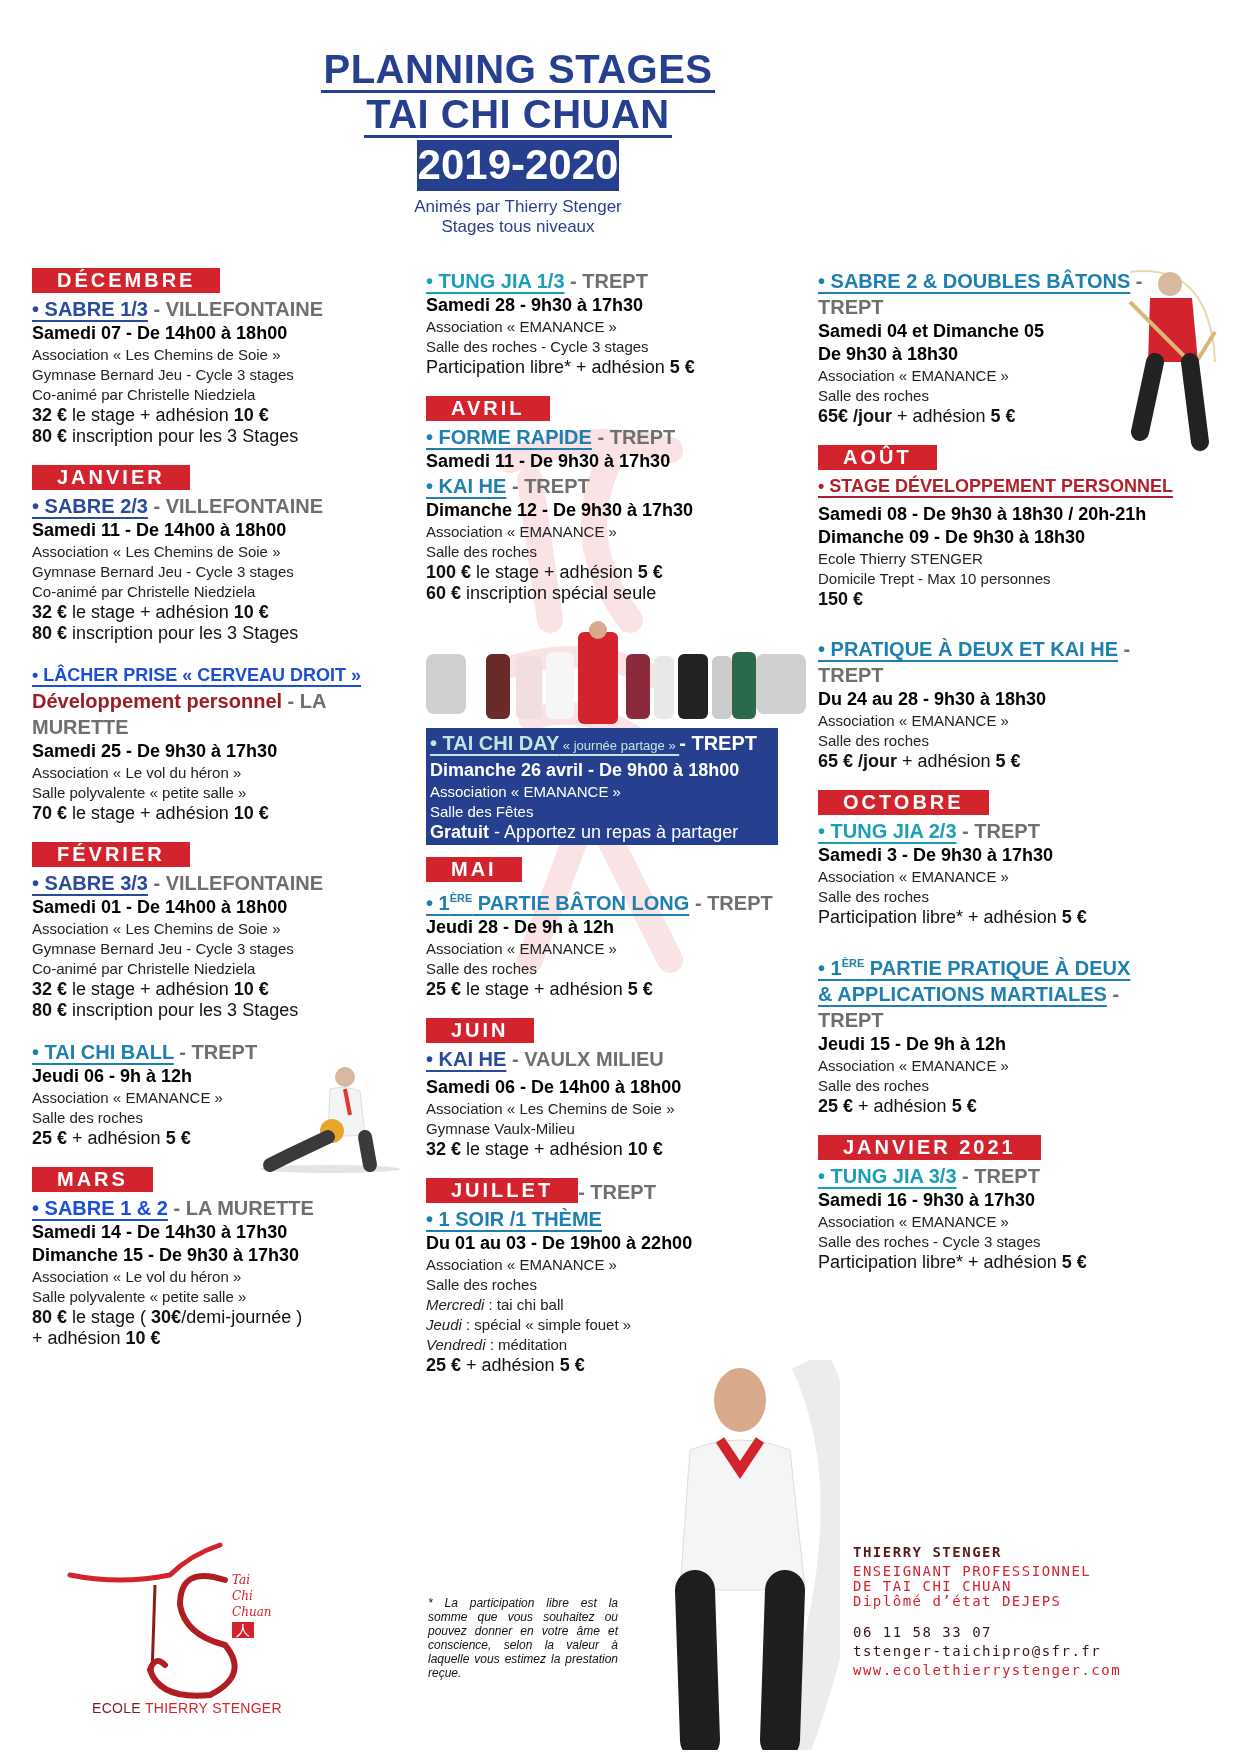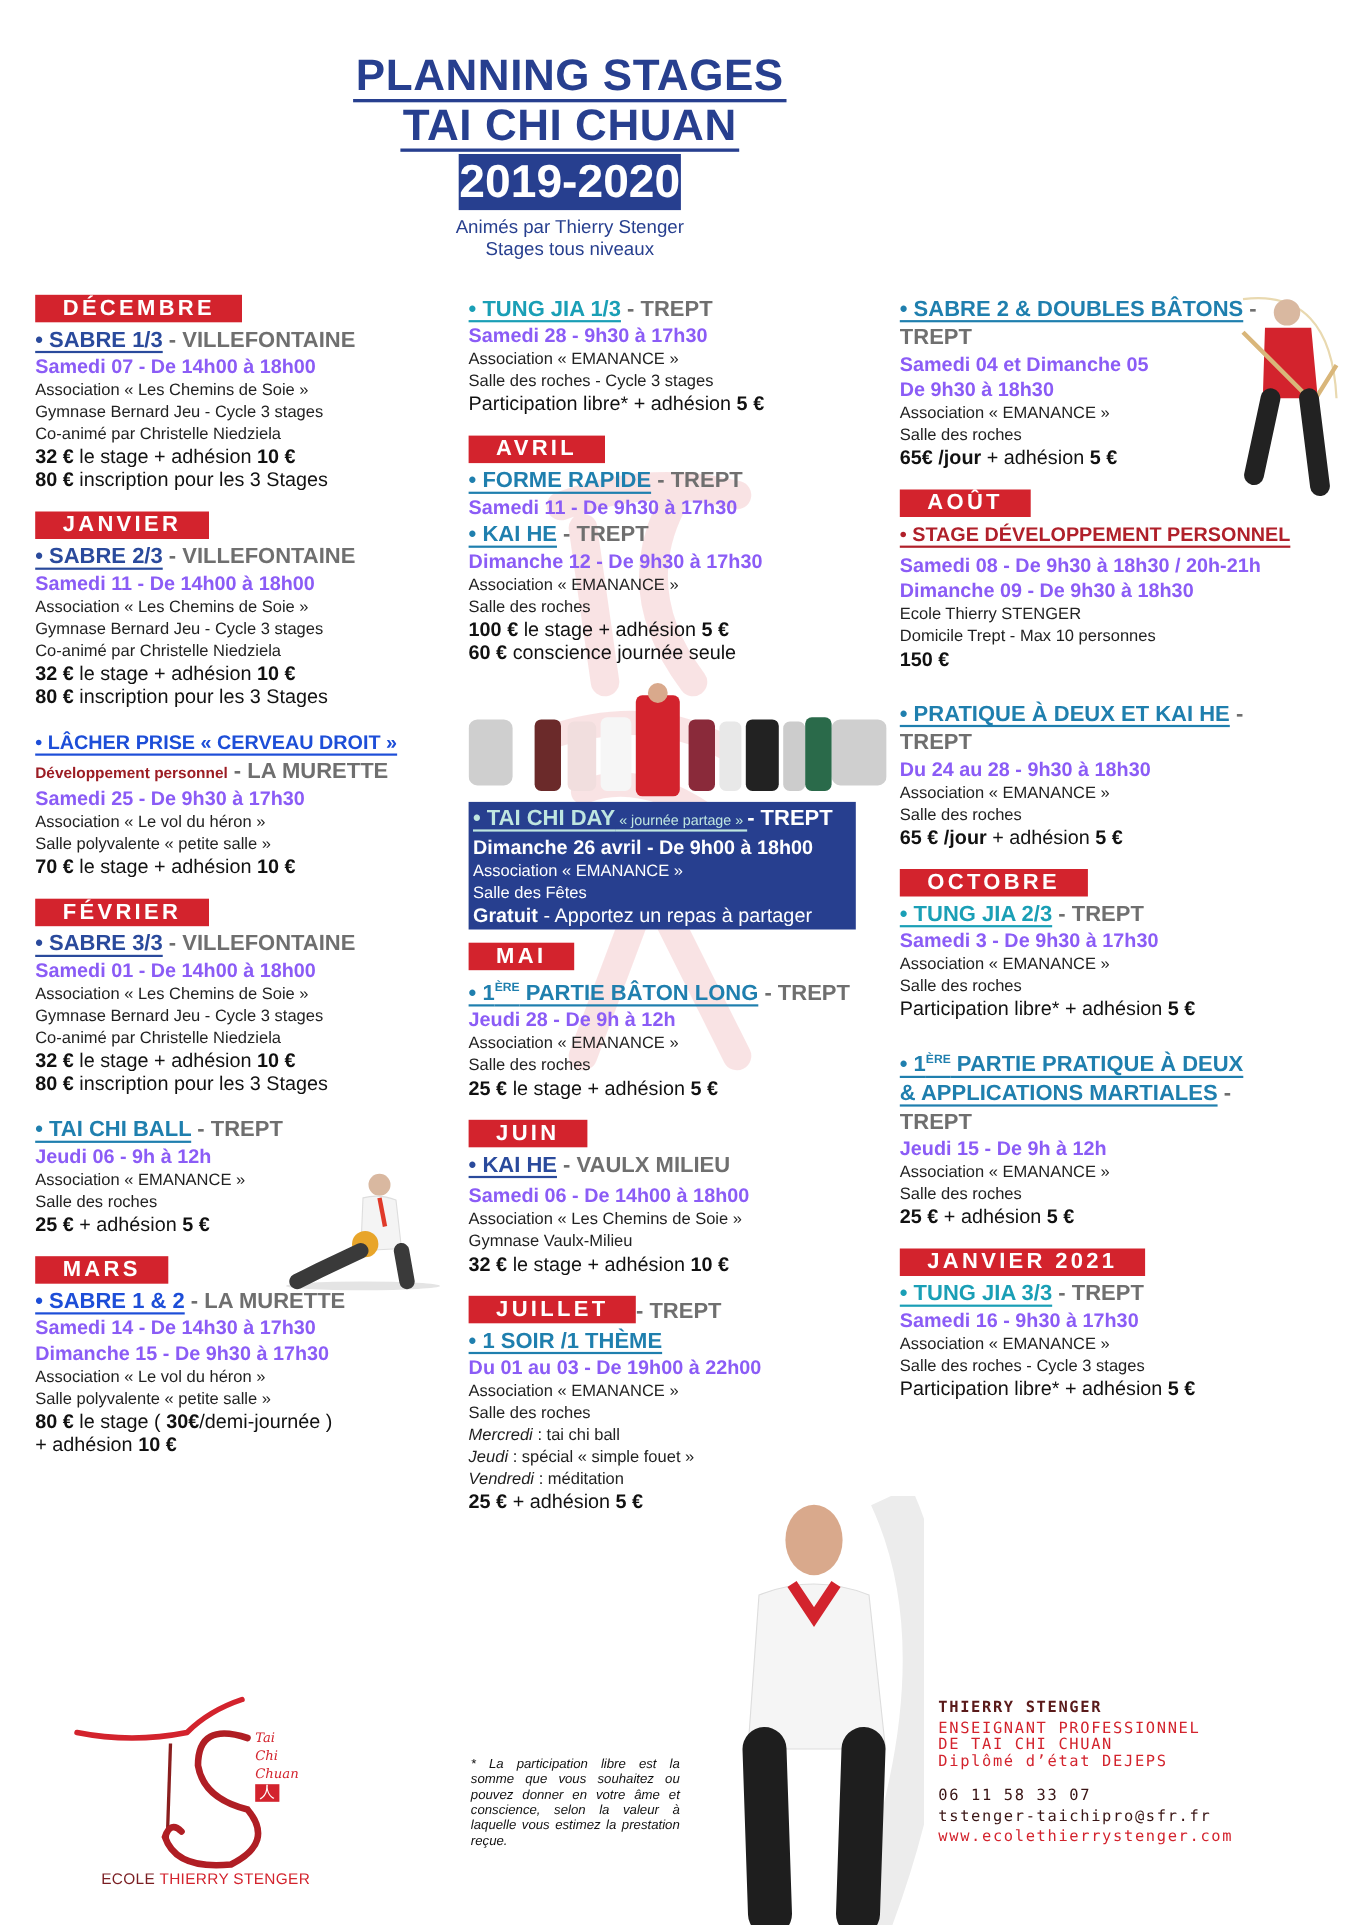--- a/index.html
+++ b/index.html
@@ -27,22 +27,22 @@
   .stage { margin-bottom: 18px; position: relative; }
   .title-line { font-weight: 700; font-size: 20px; line-height: 26px; }
   .title { text-decoration: underline; text-underline-offset: 4px; text-decoration-thickness: 2px; }
   .t-blue { color: #2a4a9c; }
   .t-teal { color: #1a9fb6; }
   .t-cyan { color: #1f7fae; }
   .t-red { color: #b0202a; }
   .t-dred { color: #1d4ed8; }
   .loc { color: #6f6f6f; font-weight: 700; font-size: 20px; }
   .sep { color: #6f6f6f; font-weight: 700; }
-  .subtitle-dev { color: #9c1d24; font-weight: 700; font-size: 14px; }
-  .date { font-weight: 700; font-size: 18px; line-height: 23px; color: #8b5cf6; }
+  .subtitle-dev { color: #9c1d24; font-weight: 700; font-size: 20px; }
+  .date { font-weight: 700; font-size: 18px; line-height: 23px; color: #000000; }
   .info { font-size: 15px; line-height: 20px; color: #222; }
   .price { font-size: 18px; line-height: 21px; color: #111; }
   .price b { font-weight: 700; }
   .sup { font-size: 11px; vertical-align: super; }
   .info i { font-style: italic; }
 
   
   .tcd-photo { position: relative; width: 380px; height: 110px; margin-top: 6px; }
   .tcd-box { background: #273f8f; color: #fff; padding: 2px 4px; width: 352px; }
   .tcd-box .title-line { color: #bfe6e0; }
@@ -190,21 +190,21 @@
       <span class="title t-cyan">• FORME RAPIDE</span><span class="sep">  - </span><span class="loc">TREPT</span>
     </div>
     <div class="date">Samedi 11 - De 9h30 à 17h30</div>
     <div class="title-line">
       <span class="title t-cyan">• KAI HE</span><span class="sep"> - </span><span class="loc">TREPT</span>
     </div>
     <div class="date">Dimanche 12 - De 9h30 à 17h30</div>
     <div class="info">Association « EMANANCE »</div>
     <div class="info">Salle des roches</div>
     <div class="price"><b>100 €</b><span> le stage + adhésion </span><b>5 €</b></div>
-    <div class="price"><b>60 €</b><span> conscience journée seule</span></div>
+    <div class="price"><b>60 €</b><span> inscription spécial seule</span></div>
   </div>
 
   <svg class="tcd-photo" viewBox="0 0 380 110">
     <g fill="#cfcfcf">
       <rect x="0" y="40" width="40" height="60" rx="8"></rect>
       <rect x="330" y="40" width="50" height="60" rx="8"></rect>
     </g>
     <g>
       <rect x="60" y="40" width="24" height="65" fill="#6b2a2a" rx="6"></rect>
       <rect x="90" y="42" width="26" height="63" fill="#f1dede" rx="6"></rect>

